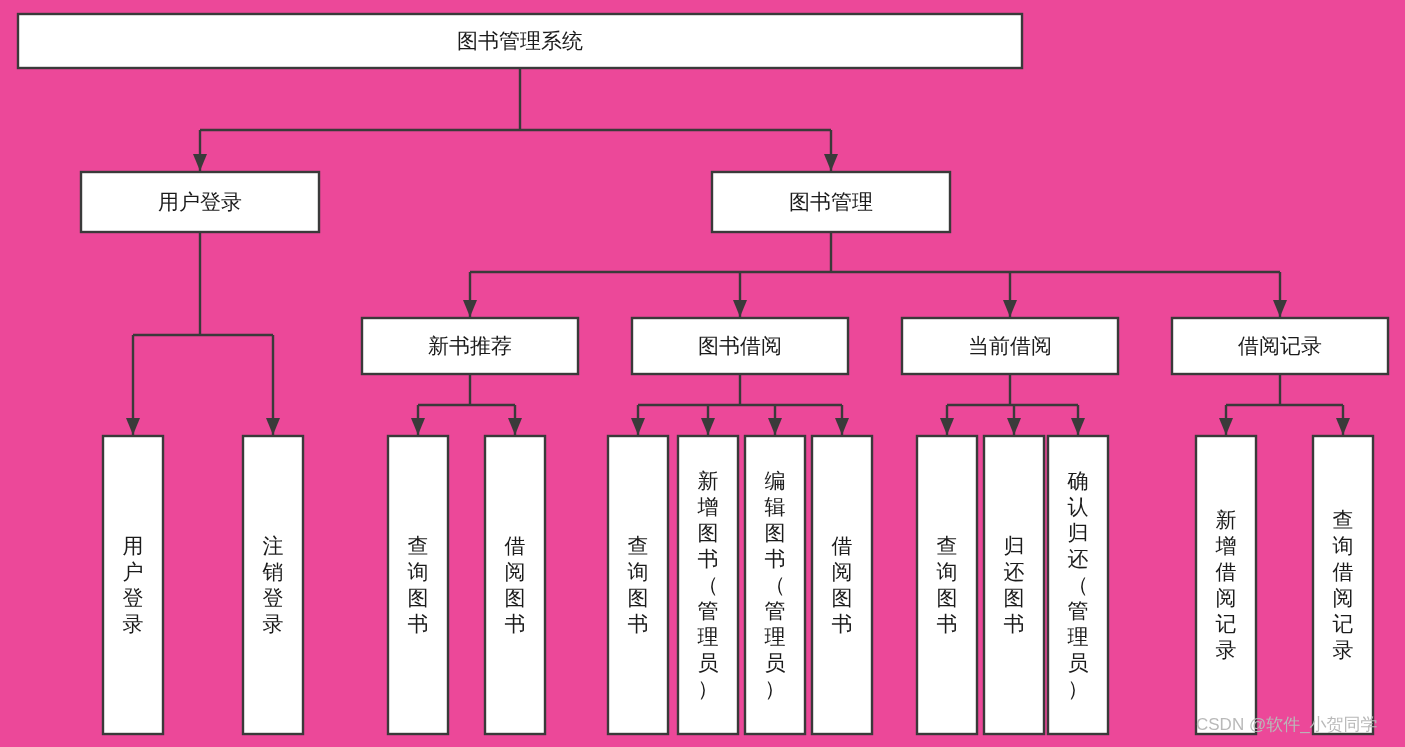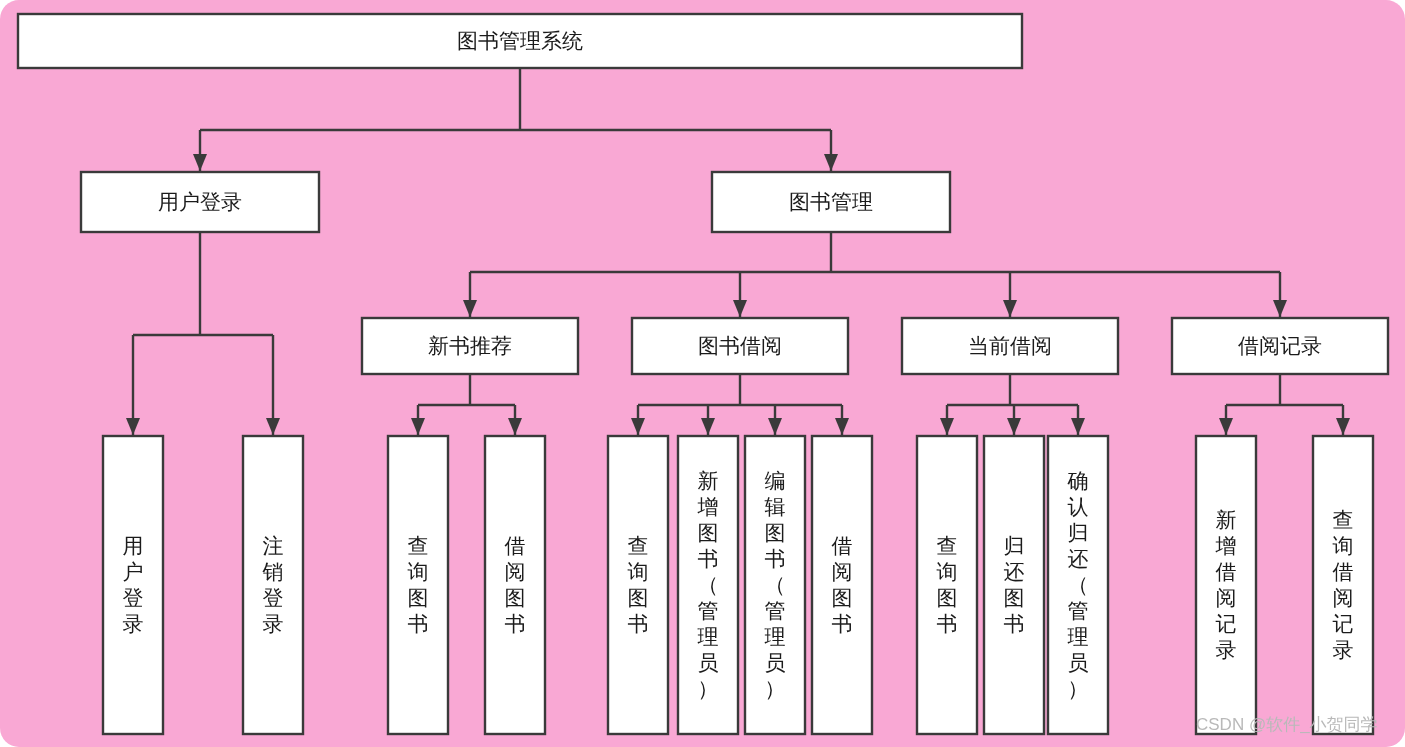--- a/index.html
+++ b/index.html
@@ -7,23 +7,22 @@
     padding: 0;
     background: #ffffff;
   }
   body {
     font-family: "Liberation Sans", "DejaVu Sans", sans-serif;
   }
   #diagram-root {
     position: relative;
     width: 1405px;
     height: 747px;
-    background: #f9a8d4;
+    background: #ec4899;
     overflow: hidden;
-    border-radius: 19px;
   }
   svg#tree-svg {
     position: absolute;
     top: 0;
     left: 0;
     width: 1405px;
     height: 747px;
     display: block;
   }
   .node-box {

